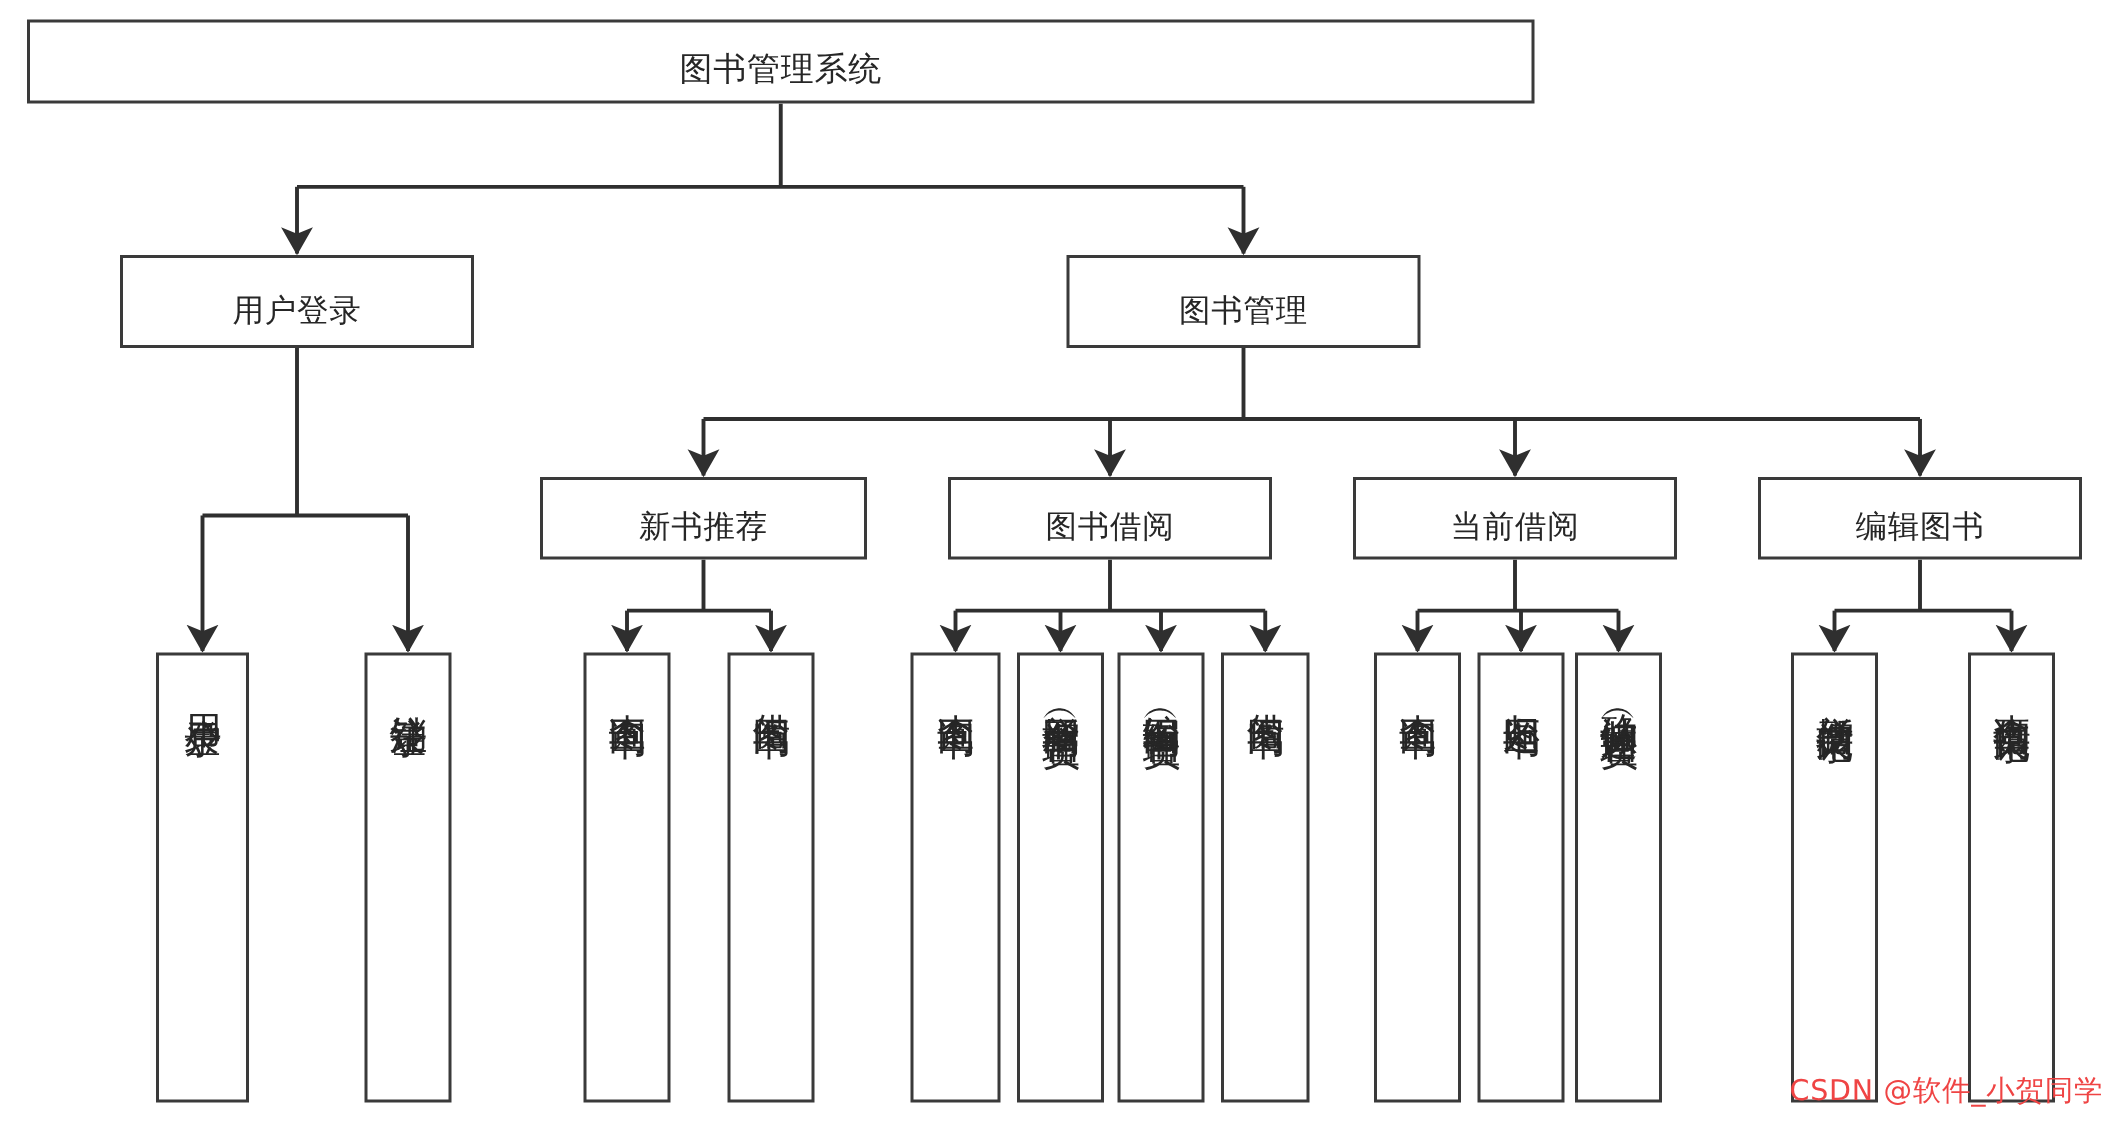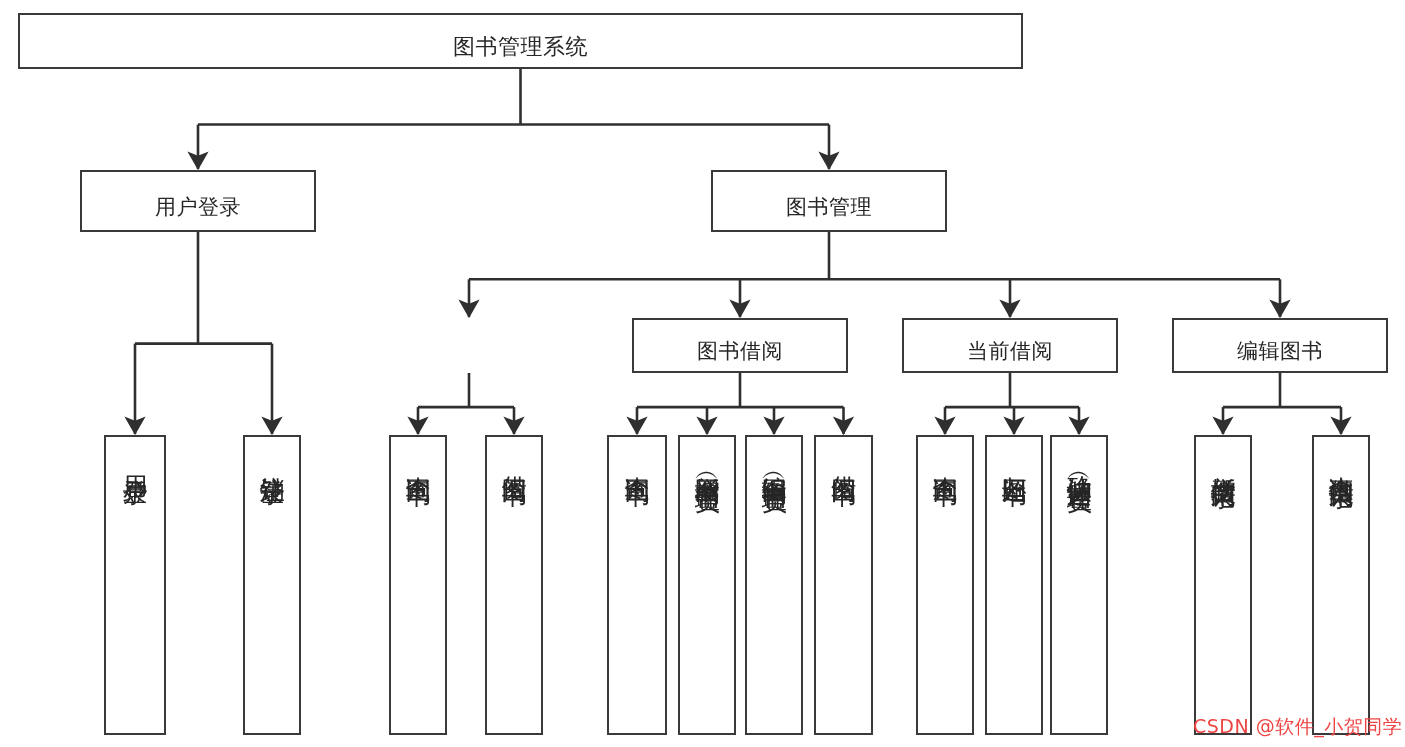--- a/index.html
+++ b/index.html
@@ -121,20 +121,23 @@
     <span class="lbl">图书管理系统</span>
   </div>
 
   <div class="node horiz" style="left: 80px; top: 170px; width: 236px; height: 62px;">
     <span class="lbl">用户登录</span>
   </div>
   <div class="node horiz" style="left: 711px; top: 170px; width: 236px; height: 62px;">
     <span class="lbl">图书管理</span>
   </div>
 
+  <div class="node horiz" style="left: 360px; top: 318px; width: 218px; height: 55px;">
+    <span class="lbl">新书推荐</span>
+  </div>
   <div class="node horiz" style="left: 632px; top: 318px; width: 216px; height: 55px;">
     <span class="lbl">图书借阅</span>
   </div>
   <div class="node horiz" style="left: 902px; top: 318px; width: 216px; height: 55px;">
     <span class="lbl">当前借阅</span>
   </div>
   <div class="node horiz" style="left: 1172px; top: 318px; width: 216px; height: 55px;">
     <span class="lbl">编辑图书</span>
   </div>
 

